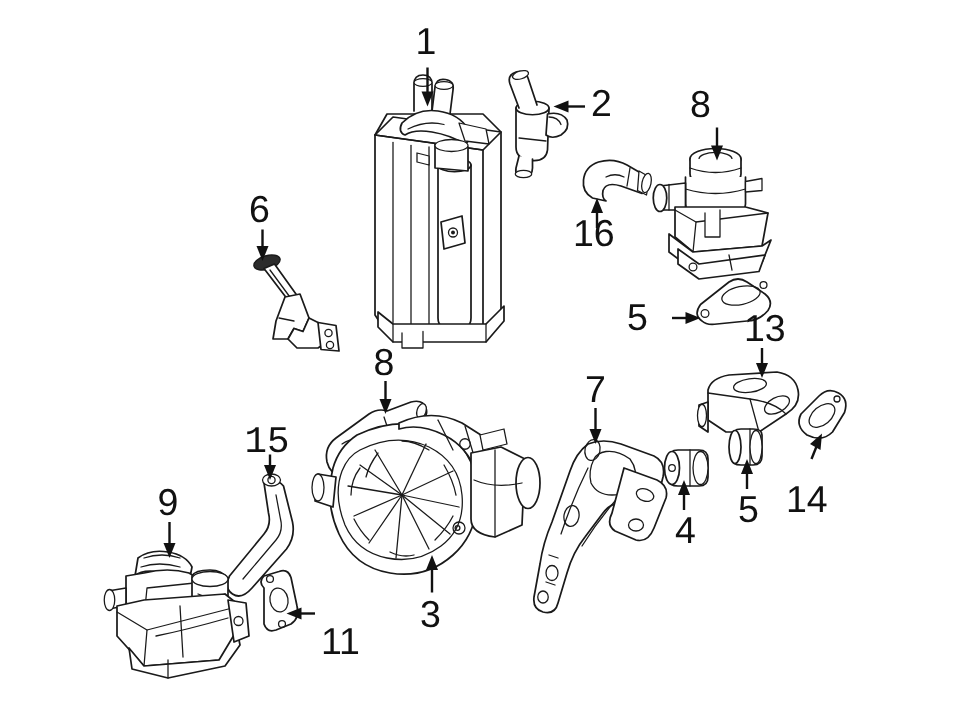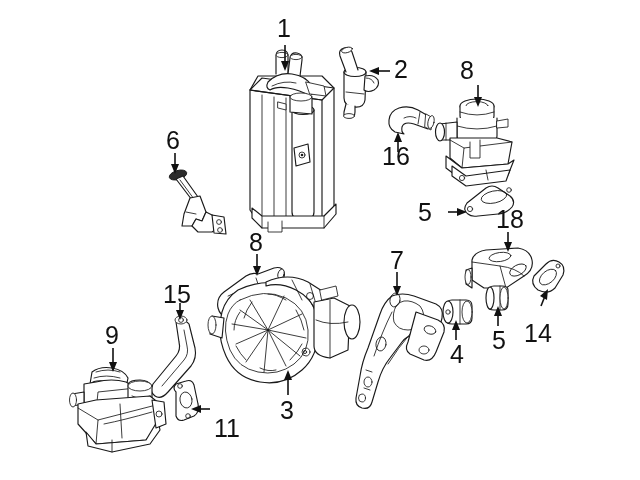--- a/index.html
+++ b/index.html
@@ -423,18 +423,18 @@
   <div class="callout-num" style="left:280px; top:398px;">3</div>
   <div class="callout-num" style="left:450px; top:342px;">4</div>
   <div class="callout-num" style="left:492px; top:328px;">5</div>
   <div class="callout-num" style="left:166px; top:128px;">6</div>
   <div class="callout-num" style="left:390px; top:248px;">7</div>
   <div class="callout-num" style="left:249px; top:230px;">8</div>
   <div class="callout-num" style="left:105px; top:323px;">9</div>
   <div class="callout-num" style="left:460px; top:58px;">8</div>
   <div class="callout-num" style="left:214px; top:416px;">11</div>
   <div class="callout-num" style="left:418px; top:200px;">5</div>
-  <div class="callout-num" style="left:496px; top:207px;">18</div>
+  <div class="callout-num" style="left:496px; top:207px;">13</div>
   <div class="callout-num" style="left:524px; top:321px;">14</div>
-  <div class="callout-num" style="left:163px; top:282px;">15</div>
+  <div class="callout-num" style="left:163px; top:282px;font-family:Liberation Mono, monospace;">15</div>
   <div class="callout-num" style="left:382px; top:144px;">16</div>
 
 </div>
 
 </body></html>

